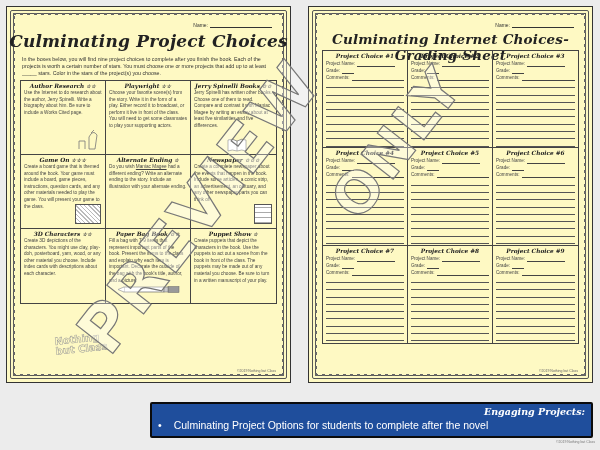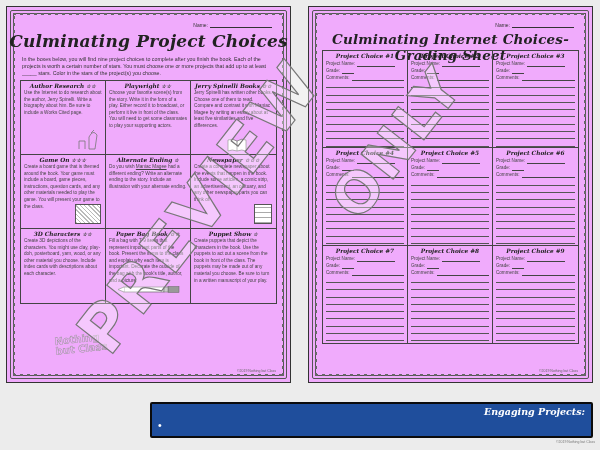--- a/index.html
+++ b/index.html
@@ -1,21 +1,21 @@
 <!DOCTYPE html>
 <html><head>
 <meta charset="utf-8">
 <style>
   html, body { margin:0; padding:0; }
   body {
     width:600px; height:450px; background:#ececec; position:relative; overflow:hidden;
     font-family:"Liberation Sans", sans-serif; color:#222;
   }
   .page {
-    position:absolute; top:6px; width:285px; height:377px; background:#f0abfc;
+    position:absolute; top:6px; width:285px; height:377px; background:#fef9c3;
     border:1px solid #333; box-sizing:border-box;
   }
   .page.left { left:6px; }
   .page.right { left:308px; }
   .frame {
     position:absolute; inset:3px; border:4px double #555; border-radius:2px;
   }
   .frame::before {
     content:""; position:absolute; inset:-1px;
     background:
@@ -381,15 +381,16 @@
   <div class="copyright">©2019 Nothing but Class</div>
 </div>
 
 <div class="watermark" style="left:25px;top:170px;">PREVIEW</div>
 <div class="watermark" style="left:310px;top:110px;font-size:56px;">ONLY</div>
 
 <div class="banner">
   <div class="banner-title">Engaging Projects:</div>
   <div class="banner-item">
     <span>•</span>
+    <span>Culminating Project Options for students to complete after the novel</span>
   </div>
 </div>
 <div class="banner-copy">©2019 Nothing but Class</div>
 
 </body></html>

